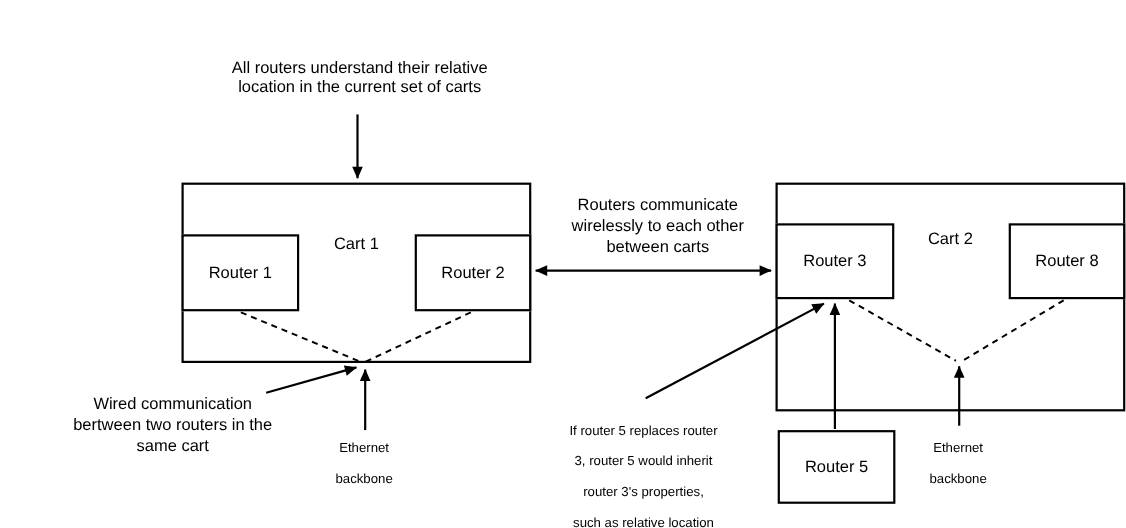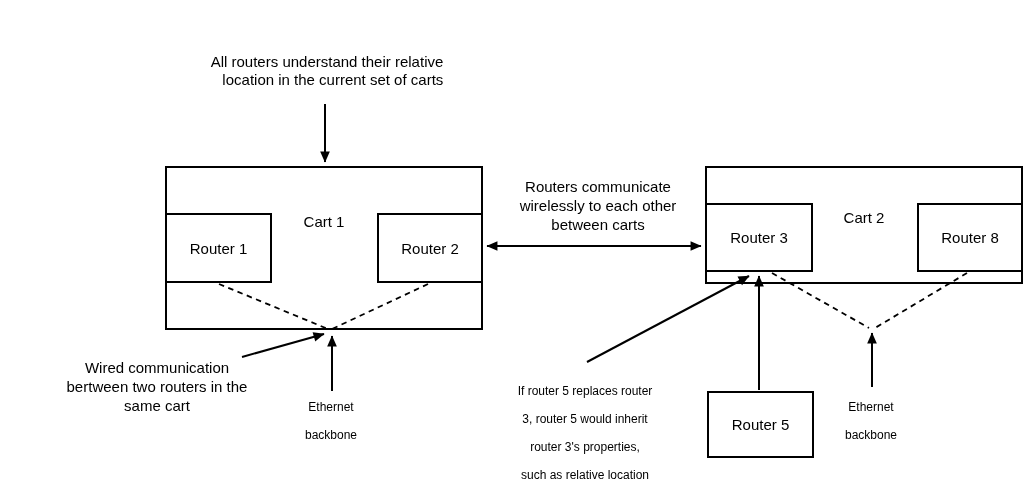--- a/index.html
+++ b/index.html
@@ -48,21 +48,21 @@
     font-size: 15px;
     margin-top: 35px;
   }
   .annotation {
     position: absolute;
     transform: translateX(-50%);
     text-align: center;
     white-space: pre-line;
     z-index: 2;
   }
-  .ann-top { font-size: 15px; line-height: 18px; text-align: right; }
+  .ann-top { font-size: 15px; line-height: 18px; }
   .ann-mid { font-size: 15px; line-height: 19px; }
   .ann-wired { font-size: 15px; line-height: 19px; }
   .ann-big { font-size: 12px; line-height: 28px; }
 </style>
 </head>
 <body>
 
 <div class="canvas">
 
   <svg class="connector-layer" width="1024" height="480" viewBox="0 0 1024 480" xmlns="http://www.w3.org/2000/svg">
@@ -96,21 +96,21 @@
   <div class="box cart-box" style="left:165px;top:166px;width:318px;height:164px">
     <div class="cart-title" style="top:10px">Cart 1</div>
   </div>
   <div class="box router-box" style="left:165px;top:213px;width:107px;height:70px">
     <span>Router 1</span>
   </div>
   <div class="box router-box" style="left:377px;top:213px;width:106px;height:70px">
     <span>Router 2</span>
   </div>
 
-  <div class="box cart-box" style="left:705px;top:166px;width:318px;height:118px">
+  <div class="box cart-box" style="left:705px;top:166px;width:318px;height:208px">
     <div class="cart-title" style="top:6px">Cart 2</div>
   </div>
   <div class="box router-box" style="left:705px;top:203px;width:108px;height:69px">
     <span>Router 3</span>
   </div>
   <div class="box router-box" style="left:917px;top:203px;width:106px;height:69px">
     <span>Router 8</span>
   </div>
 
   <div class="box router-box" style="left:707px;top:391px;width:107px;height:67px">

